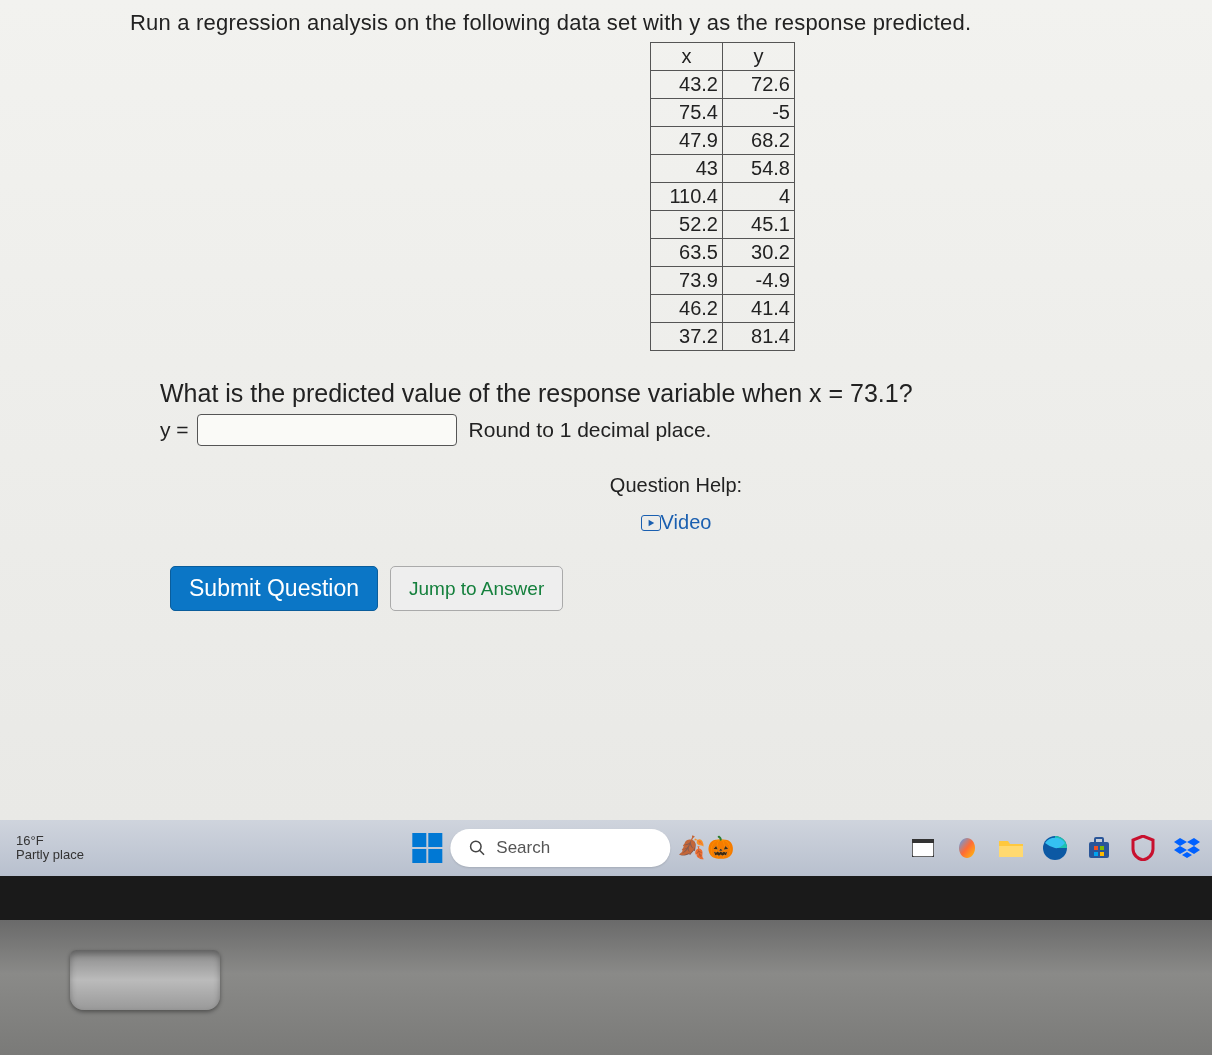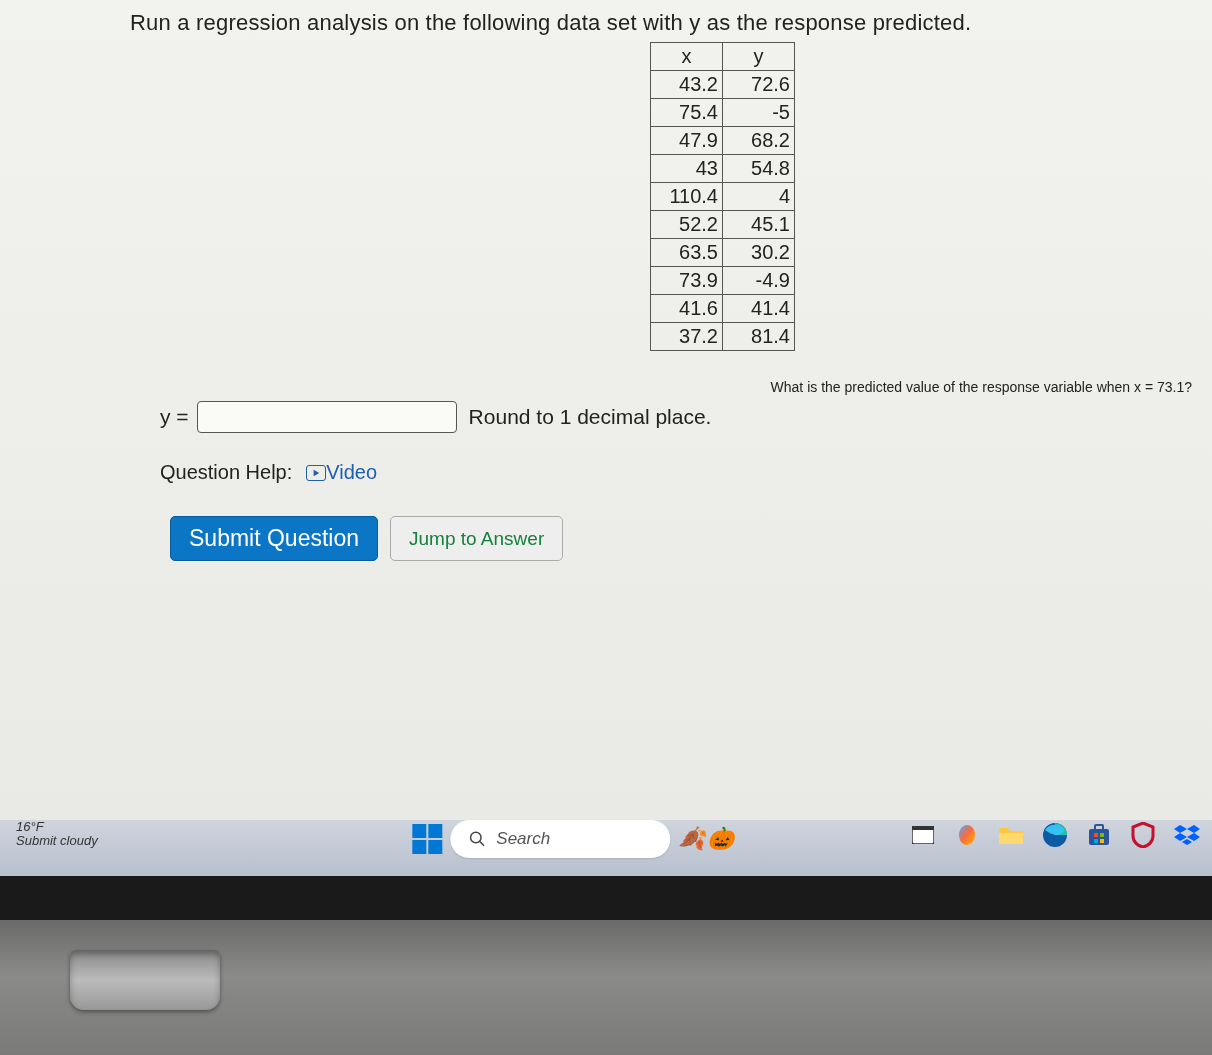--- a/index.html
+++ b/index.html
@@ -42,25 +42,24 @@
       min-width: 72px;
       text-align: center;
       color: #222;
       font-weight: normal;
     }
     .data-table td {
       text-align: right;
       padding: 2px 4px;
     }
     .question-text {
-      font-size: 14px;
+      font-size: 25px;
       color: #222;
       margin-top: 24px;
       margin-left: 30px;
-      text-align: right;
     }
     .answer-row {
       display: flex;
       align-items: center;
       gap: 8px;
       margin-left: 30px;
       margin-top: 6px;
     }
     .answer-row .yequals {
       font-size: 21px;
@@ -80,20 +79,21 @@
       color: #222;
       margin-left: 4px;
     }
     .help-row {
       display: flex;
       align-items: center;
       gap: 14px;
       margin-left: 30px;
       margin-top: 28px;
       font-size: 20px;
+      flex-direction: column;
     }
     .help-label {
       color: #222;
     }
     .video-link {
       color: #1a5fb0;
       cursor: pointer;
       display: flex;
       align-items: center;
       gap: 0;
@@ -137,24 +137,23 @@
     }
     
     .taskbar {
       position: absolute;
       top: 820px;
       left: 0;
       width: 100%;
       height: 56px;
       background: linear-gradient(180deg, #cfd4dd 0%, #b8c0ce 100%);
       display: flex;
-      align-items: flex-start;
+      align-items: center;
       padding: 0 10px;
       gap: 6px;
-      font-style: italic;
     }
     .weather-widget {
       display: flex;
       flex-direction: column;
       color: #333;
       font-size: 13px;
       line-height: 1.1;
       margin-right: auto;
       padding-left: 6px;
     }
@@ -283,21 +282,21 @@
         </tr>
         <tr>
           <td>63.5</td>
           <td>30.2</td>
         </tr>
         <tr>
           <td>73.9</td>
           <td>-4.9</td>
         </tr>
         <tr>
-          <td>41.6</td>
+          <td>46.2</td>
           <td>41.4</td>
         </tr>
         <tr>
           <td>37.2</td>
           <td>81.4</td>
         </tr>
       </tbody>
   </table>
 
   <div class="question-text">What is the predicted value of the response variable when x = 73.1?</div>
@@ -322,21 +321,21 @@
 
   <div class="button-row">
     <button class="submit-btn">Submit Question</button>
     <button class="jump-btn">Jump to Answer</button>
   </div>
 </div>
 
 <div class="taskbar">
   <div class="weather-widget">
     <span>16°F</span>
-    <span>Submit cloudy</span>
+    <span>Partly place</span>
   </div>
   <div class="taskbar-center">
     <div class="windows-icon">
       <div></div>
         <div></div>
         <div></div>
         <div></div>
     </div>
     <div class="search-pill">
       <svg width="18" height="18" viewBox="0 0 24 24">

